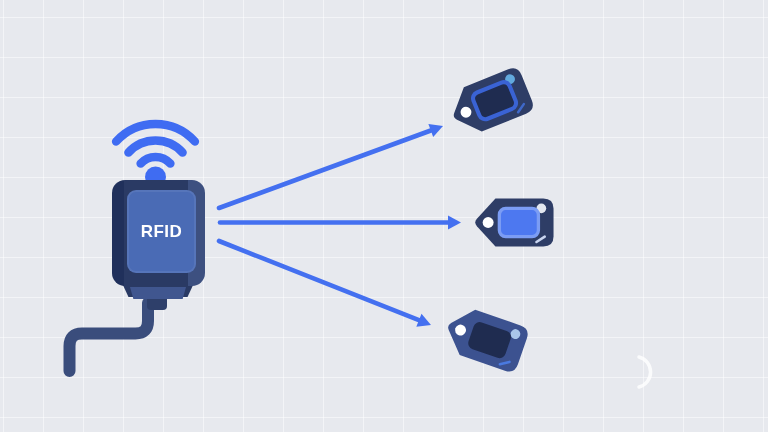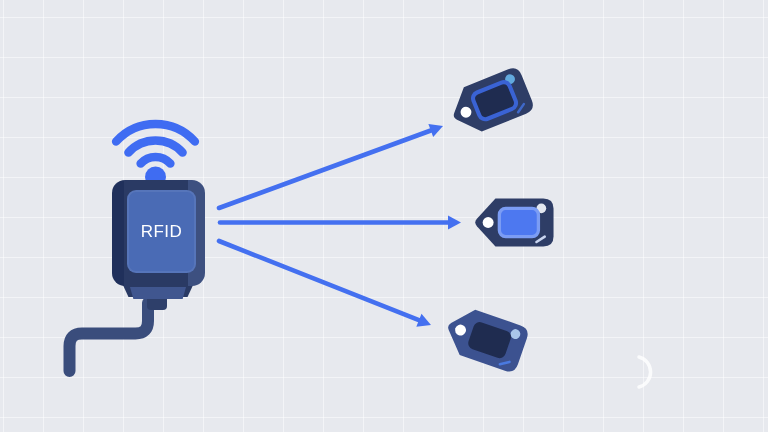--- a/index.html
+++ b/index.html
@@ -26,21 +26,21 @@
     background:linear-gradient(90deg,var(--body-navy-dark) 0 13%,var(--body-navy) 13% 82%,var(--body-navy-light) 82%);
     z-index:4;
   }
   .reader-panel{
     position:absolute;left:15px;top:10px;width:69px;height:83px;border-radius:9px;
     background:var(--panel-blue);
     box-shadow:inset 0 0 0 2px rgba(255,255,255,0.07);
     display:flex;align-items:center;justify-content:center;
   }
   .reader-label{
-    color:var(--label-white);font-weight:normal;font-size:17px;letter-spacing:.5px;
+    color:var(--label-white);font-weight:bold;font-size:17px;letter-spacing:.5px;
   }
   .connector-dark{
     position:absolute;left:122px;top:283px;width:72px;height:14px;
     background:var(--body-navy);
     clip-path:polygon(0 0,100% 0,91% 100%,9% 100%);
     z-index:2;
   }
   .connector-band{
     position:absolute;left:130px;top:287px;width:56px;height:12px;
     background:var(--connector-band);

